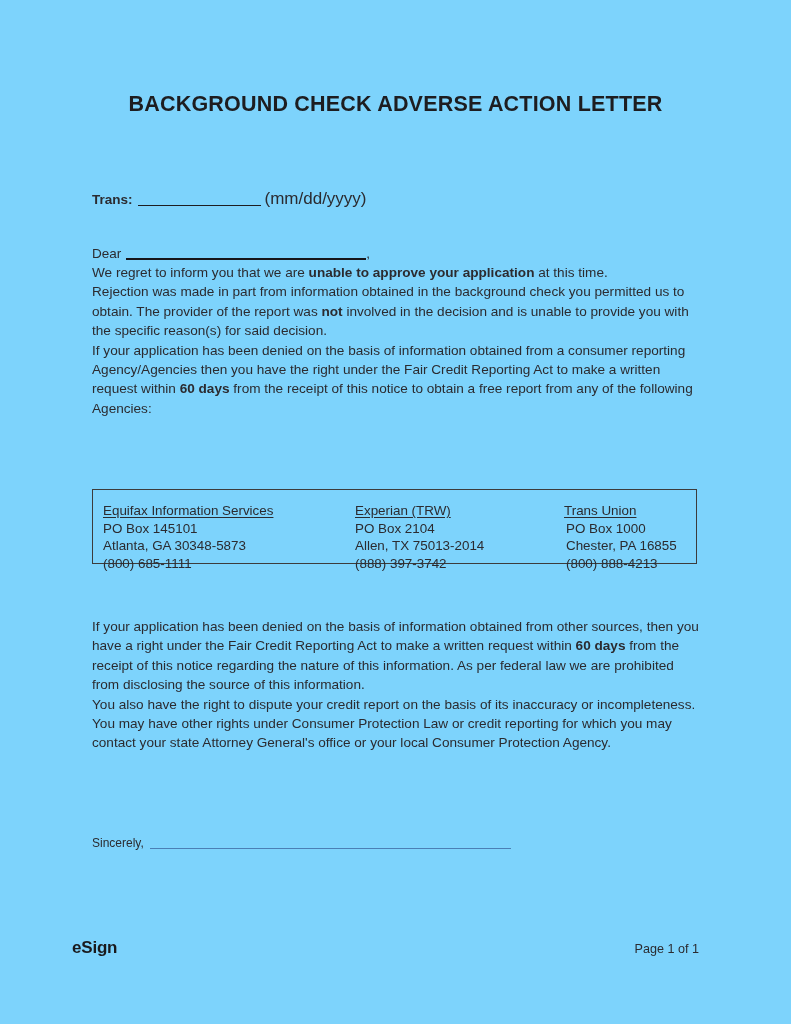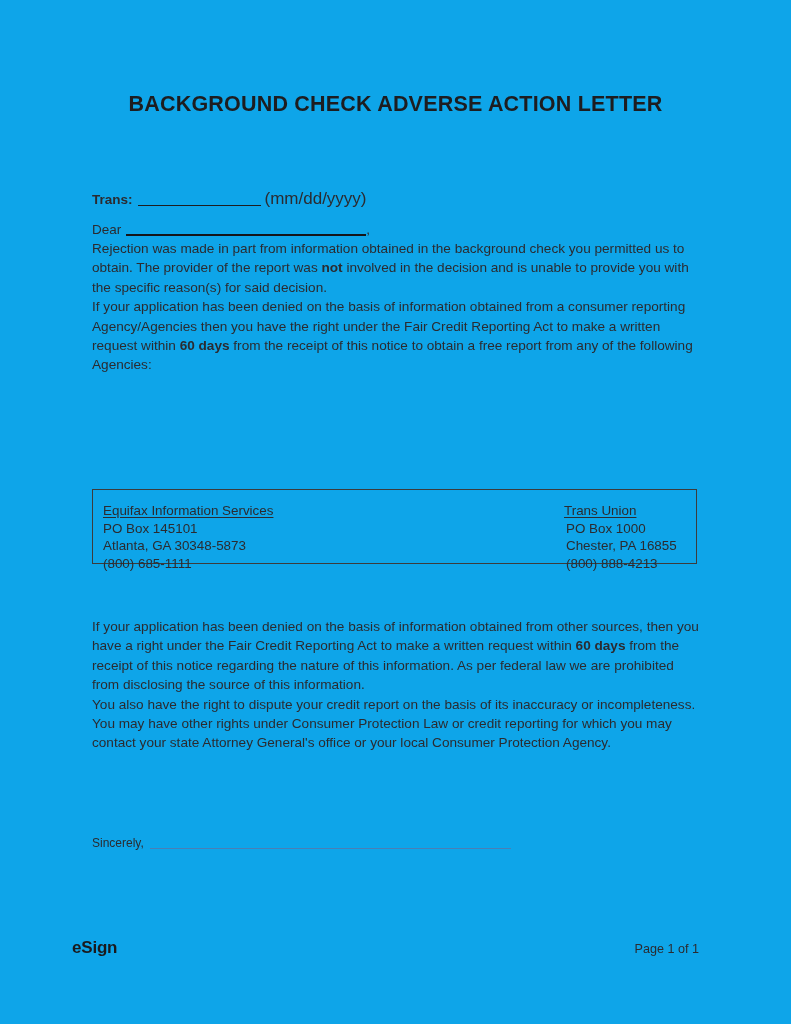--- a/index.html
+++ b/index.html
@@ -16,21 +16,21 @@
     color: #2b2b30;
     overflow: hidden;
   }
 
   .page {
     position: absolute;
     left: 0;
     top: 0;
     width: 791px;
     height: 1024px;
-    background: #0ea5e9;
+    background: #7dd3fc;
   }
 
   
   .doc-title {
     position: absolute;
     left: 0;
     top: 92px;
     width: 791px;
     text-align: center;
     font-size: 21.5px;
@@ -68,21 +68,21 @@
   .hint {
     font-size: 17px;
     text-align: right;
   }
 
   .line-dear {
     font-size: 13.5px;
     line-height: 18px;
     color: #2b2b30;
     white-space: nowrap;
-    margin-top: 12px;
+    margin-top: 36px;
   }
   .blank-thick {
     display: inline-block;
     width: 240px;
     border-bottom: 2.4px solid #15151a;
     height: 13px;
     vertical-align: -2px;
     margin: 0 0 0 5px;
   }
 
@@ -181,36 +181,43 @@
   <div class="body-area">
 
     <div class="line-date">
       <span class="lbl">Trans:</span><span class="blank-thin"></span><span class="hint">(mm/dd/yyyy)</span>
     </div>
 
     <div class="line-dear">
       <span>Dear</span><span class="blank-thick"></span><span>,</span>
     </div>
 
+    <p class="para p1"><span>We regret to inform you that we are </span><b>unable to approve your application</b><span> at this time.</span></p>
 
     <p class="para p2"><span>Rejection was made in part from information obtained in the background check you permitted us to obtain. The provider of the report was </span><b>not</b><span> involved in the decision and is unable to provide you with the specific reason(s) for said decision.</span></p>
 
     <p class="para p3"><span>If your application has been denied on the basis of information obtained from a consumer reporting Agency/Agencies then you have the right under the Fair Credit Reporting Act to make a written request within </span><b>60 days</b><span> from the receipt of this notice to obtain a free report from any of the following Agencies:</span></p>
 
   </div>
 
   <div class="agency-box">
 
     <div class="agency-col col-1">
       <div class="ag-name">Equifax Information Services</div>
       <div class="ag-line">PO Box 145101</div>
       <div class="ag-line">Atlanta, GA 30348-5873</div>
       <div class="ag-line">(800) 685-1111</div>
     </div>
 
+    <div class="agency-col col-2">
+      <div class="ag-name">Experian (TRW)</div>
+      <div class="ag-line">PO Box 2104</div>
+      <div class="ag-line">Allen, TX 75013-2014</div>
+      <div class="ag-line">(888) 397-3742</div>
+    </div>
 
     <div class="agency-col col-3">
       <div class="ag-name">Trans Union</div>
       <div class="ag-line">PO Box 1000</div>
       <div class="ag-line">Chester, PA 16855</div>
       <div class="ag-line">(800) 888-4213</div>
     </div>
 
   </div>
 

